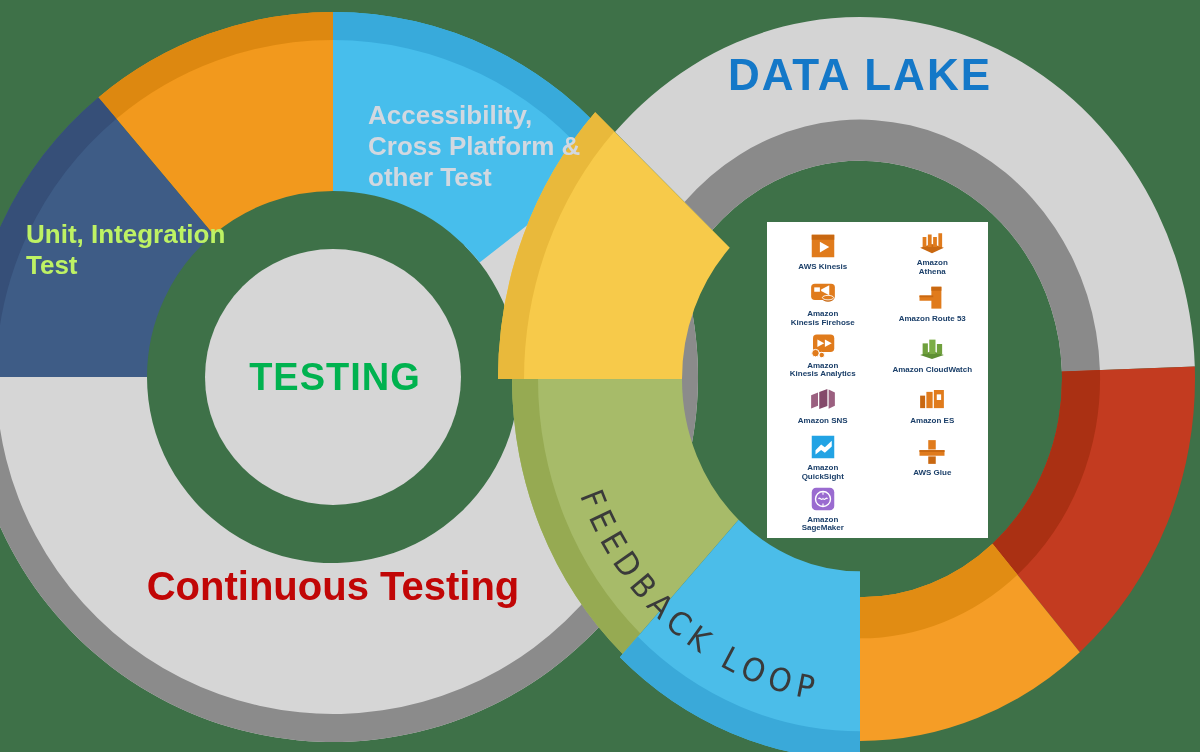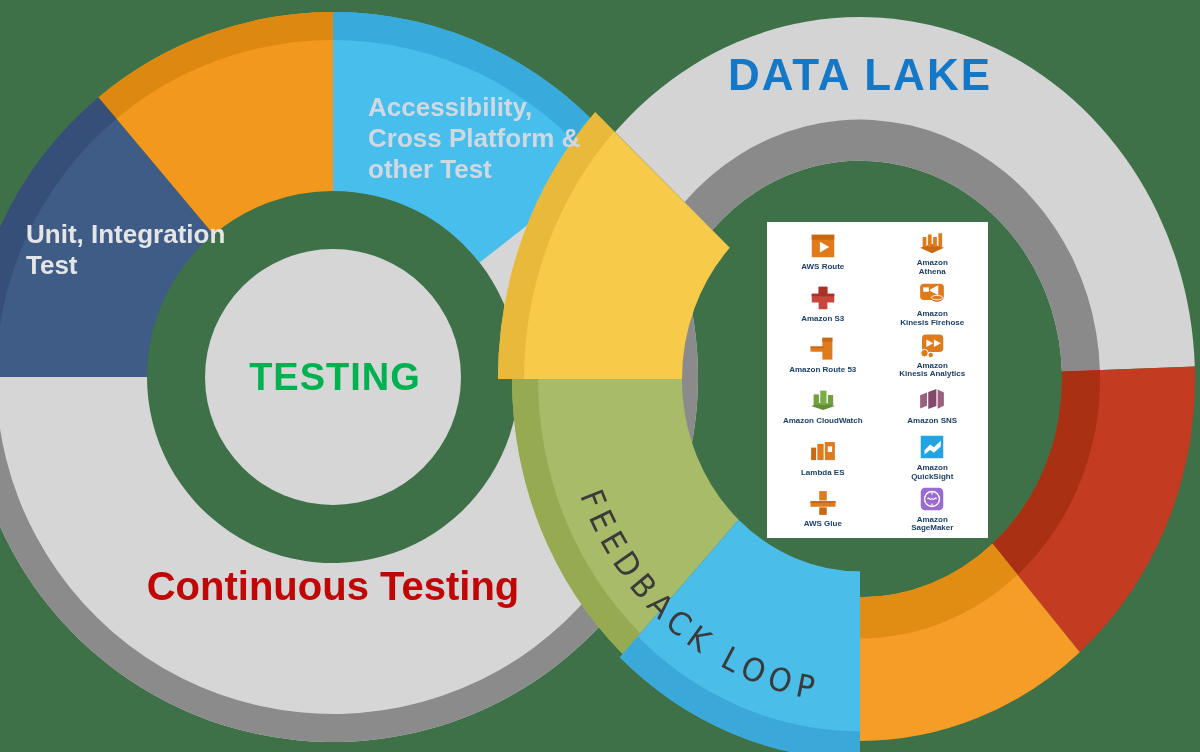--- a/index.html
+++ b/index.html
@@ -5,21 +5,21 @@
   html,body{margin:0;padding:0;}
   #canvas{position:relative;width:1200px;height:752px;overflow:hidden;font-family:"Liberation Sans",sans-serif;}
   #rings-svg{position:absolute;left:0;top:0;}
   .dlabel{position:absolute;font-weight:bold;white-space:pre-line;}
   .seg-label{font-size:26px;line-height:31px;text-align:left;}
   #testing-title{left:210px;top:356px;width:250px;font-size:38px;text-align:center;letter-spacing:1px;}
   #continuous-title{left:123px;top:564px;width:420px;font-size:40px;text-align:center;}
   #datalake-title{left:645px;top:50px;width:430px;font-size:44px;text-align:center;letter-spacing:2px;}
   #unit-label{left:26px;top:219px;width:220px;}
   #automation-label{left:183px;top:84px;width:220px;}
-  #accessibility-label{left:368px;top:92px;width:220px;}
+  #accessibility-label{left:368px;top:100px;width:220px;}
   #aws-panel{position:absolute;left:767px;top:222px;width:221px;height:316px;
     display:grid;grid-template-columns:1fr 1fr;grid-template-rows:repeat(6,1fr);
     padding:4px 2px;box-sizing:border-box;column-gap:2px;}
   .aws-cell{display:flex;flex-direction:column;align-items:center;justify-content:center;}
   .aws-cell svg{display:block;}
   .aws-label{font-size:8px;line-height:1.1;font-weight:bold;text-align:center;white-space:pre-line;margin-top:2px;}
   #feedback-text{font-family:"DejaVu Sans",sans-serif;}
 </style>
 </head>
 <body style="background: rgb(62, 113, 72);">
@@ -45,60 +45,53 @@
       <path d="M 498.0 379.0 A 362.0 391.2 0 0 1 595.2 112.2 L 729.8 247.8 A 178.0 192.3 0 0 0 682.0 379.0 Z" fill="#F7CA4A"></path>
       <path d="M 498.0 379.0 A 362.0 391.2 0 0 1 595.2 112.2 L 614.3 131.4 A 336.0 363.1 0 0 0 524.0 379.0 Z" fill="#E9B93B"></path>
       <path d="M 622.7 654.0 A 348.0 376.0 0 0 1 512.0 379.0 L 682.0 379.0 A 178.0 192.3 0 0 0 738.6 519.7 Z" fill="#A7BB69"></path>
       <path d="M 622.7 654.0 A 348.0 376.0 0 0 1 512.0 379.0 L 538.0 379.0 A 322.0 348.0 0 0 0 640.4 633.5 Z" fill="#96AA52"></path>
       <path d="M 860.0 759.4 A 352.0 380.4 0 0 1 619.9 657.2 L 738.6 519.7 A 178.0 192.3 0 0 0 860.0 571.3 Z" fill="#4BBDE9"></path>
       <path d="M 860.0 759.4 A 352.0 380.4 0 0 1 619.9 657.2 L 637.7 636.6 A 326.0 352.3 0 0 0 860.0 731.3 Z" fill="#3AA9D9"></path>
       <path id="feedback-arc-path" d="M 579.9 495.2 A 300.0 324.2 0 0 0 823.4 700.8" fill="none"></path>
       <text id="feedback-text" font-size="32" letter-spacing="7" fill="#3A3A3A"><textPath href="#feedback-arc-path" xlink:href="#feedback-arc-path" textLength="330" lengthAdjust="spacingAndGlyphs">FEEDBACK LOOP</textPath></text>
     </svg>
 
-  <div class="dlabel seg-label" id="unit-label" style="color: #e5e5e5;">Unit, Integration
+  <div class="dlabel seg-label" id="unit-label" style="color: #bef264;">Unit, Integration
 Test</div>
 
 
   <div class="dlabel seg-label" id="accessibility-label" style="color: rgb(210, 216, 224);">Accessibility,
 Cross Platform &amp;
 other Test</div>
 
   <div class="dlabel" id="testing-title" style="color: rgb(0, 178, 79);">TESTING</div>
 
   <div class="dlabel" id="continuous-title" style="color: rgb(193, 6, 6);">Continuous Testing</div>
 
   <div class="dlabel" id="datalake-title" style="color: rgb(20, 120, 200);">DATA LAKE</div>
 
   <div id="aws-panel" style="background: rgb(255, 255, 255);">
       <div class="aws-cell">
         <svg width="34" height="30" viewBox="0 0 24 24">
           <rect x="3" y="3" width="18" height="18" fill="#E07B1C"></rect>
           <path d="M3 3h18v4H3z" fill="#C96811"></path>
           <path d="M9.5 8.5l7.5 4.3-7.5 4.3z" fill="#fff"></path>
         </svg>
-        <div class="aws-label" style="color: rgb(27, 63, 105);">AWS Route</div>
+        <div class="aws-label" style="color: rgb(27, 63, 105);">AWS Kinesis</div>
       </div>
       <div class="aws-cell">
         <svg width="34" height="30" viewBox="0 0 24 24">
           <path d="M2.5 16.5l9.5-3 9.5 3-9.5 4.5z" fill="#C96811"></path>
           <rect x="4.5" y="8" width="3" height="8" fill="#E07B1C"></rect>
           <rect x="8.7" y="6" width="3" height="10" fill="#E07B1C"></rect>
           <rect x="12.9" y="8" width="3" height="8" fill="#E07B1C"></rect>
           <rect x="17.1" y="5" width="3" height="11" fill="#E07B1C"></rect>
         </svg>
         <div class="aws-label" style="color: rgb(27, 63, 105);">Amazon
 Athena</div>
-      </div>
-      <div class="aws-cell">
-        <svg width="34" height="30" viewBox="0 0 24 24">
-          <path d="M8.5 3h7v5.5H21v7h-5.5V21h-7v-5.5H3v-7h5.5z" fill="#C6473E"></path>
-          <path d="M8.5 3h7v5.5H21v2H3v-2h5.5z" fill="#A93128"></path>
-        </svg>
-        <div class="aws-label" style="color: rgb(27, 63, 105);">Amazon S3</div>
       </div>
       <div class="aws-cell">
         <svg width="34" height="30" viewBox="0 0 24 24">
           <rect x="2.5" y="4.5" width="19" height="13" rx="3" fill="#E07B1C"></rect>
           <rect x="5" y="7.5" width="4.5" height="3.5" fill="#fff"></rect>
           <path d="M10.5 9.2l6.5-3.4v8l-6.5-3.4z" fill="#fff"></path>
           <ellipse cx="16" cy="16.5" rx="4.5" ry="2.5" fill="#C96811"></ellipse>
           <ellipse cx="16" cy="15.7" rx="4.5" ry="1.8" fill="#E07B1C" stroke="#fff" stroke-width="0.7"></ellipse>
         </svg>
         <div class="aws-label" style="color: rgb(27, 63, 105);">Amazon
@@ -141,21 +134,21 @@
         </svg>
         <div class="aws-label" style="color: rgb(27, 63, 105);">Amazon SNS</div>
       </div>
       <div class="aws-cell">
         <svg width="34" height="30" viewBox="0 0 24 24">
           <rect x="2.5" y="8.5" width="4" height="10" fill="#C96811"></rect>
           <rect x="7.5" y="5.5" width="5" height="13" fill="#E07B1C"></rect>
           <rect x="13.5" y="4" width="8" height="14.5" fill="#E07B1C"></rect>
           <rect x="15.8" y="7.5" width="3.5" height="4.5" fill="#fff"></rect>
         </svg>
-        <div class="aws-label" style="color: rgb(27, 63, 105);">Lambda ES</div>
+        <div class="aws-label" style="color: rgb(27, 63, 105);">Amazon ES</div>
       </div>
       <div class="aws-cell">
         <svg width="34" height="30" viewBox="0 0 24 24">
           <rect x="3" y="3" width="18" height="18" fill="#22A3E4"></rect>
           <path d="M6 14.5l4.5-4.5 3 2.2L19 7v4.5l-5.5 5-3-2.2L6 18z" fill="#fff"></path>
         </svg>
         <div class="aws-label" style="color: rgb(27, 63, 105);">Amazon
 QuickSight</div>
       </div>
       <div class="aws-cell">

